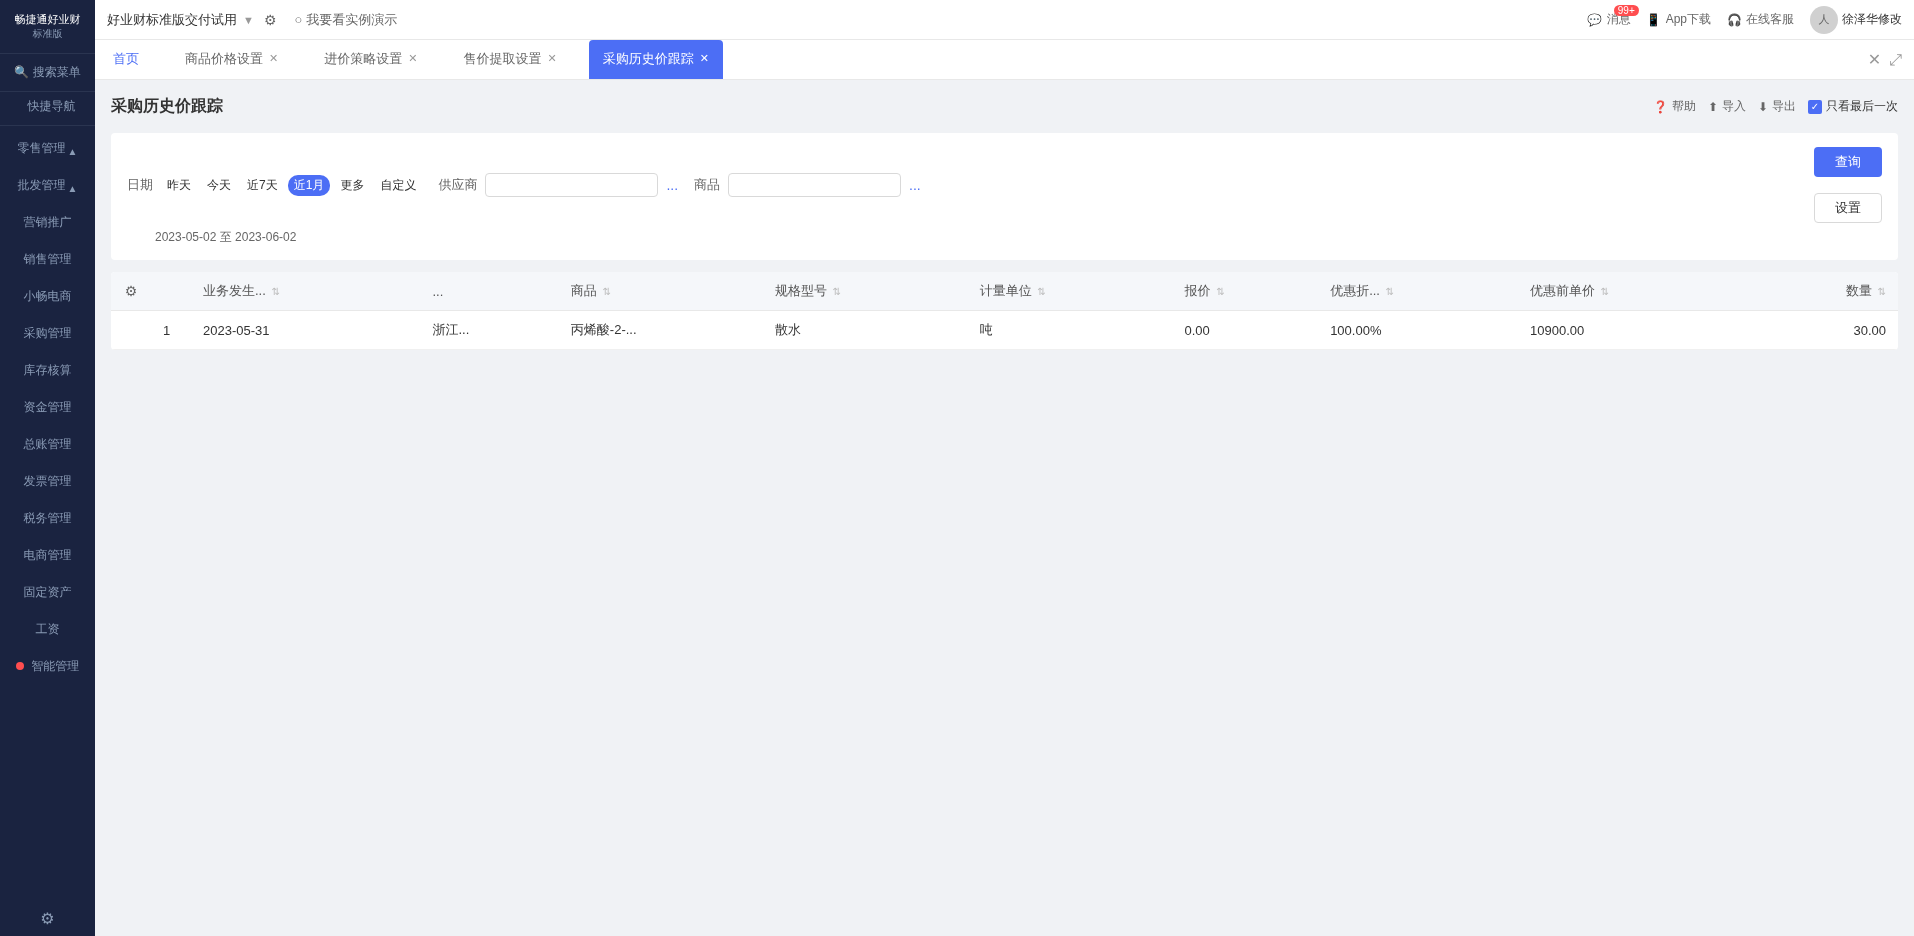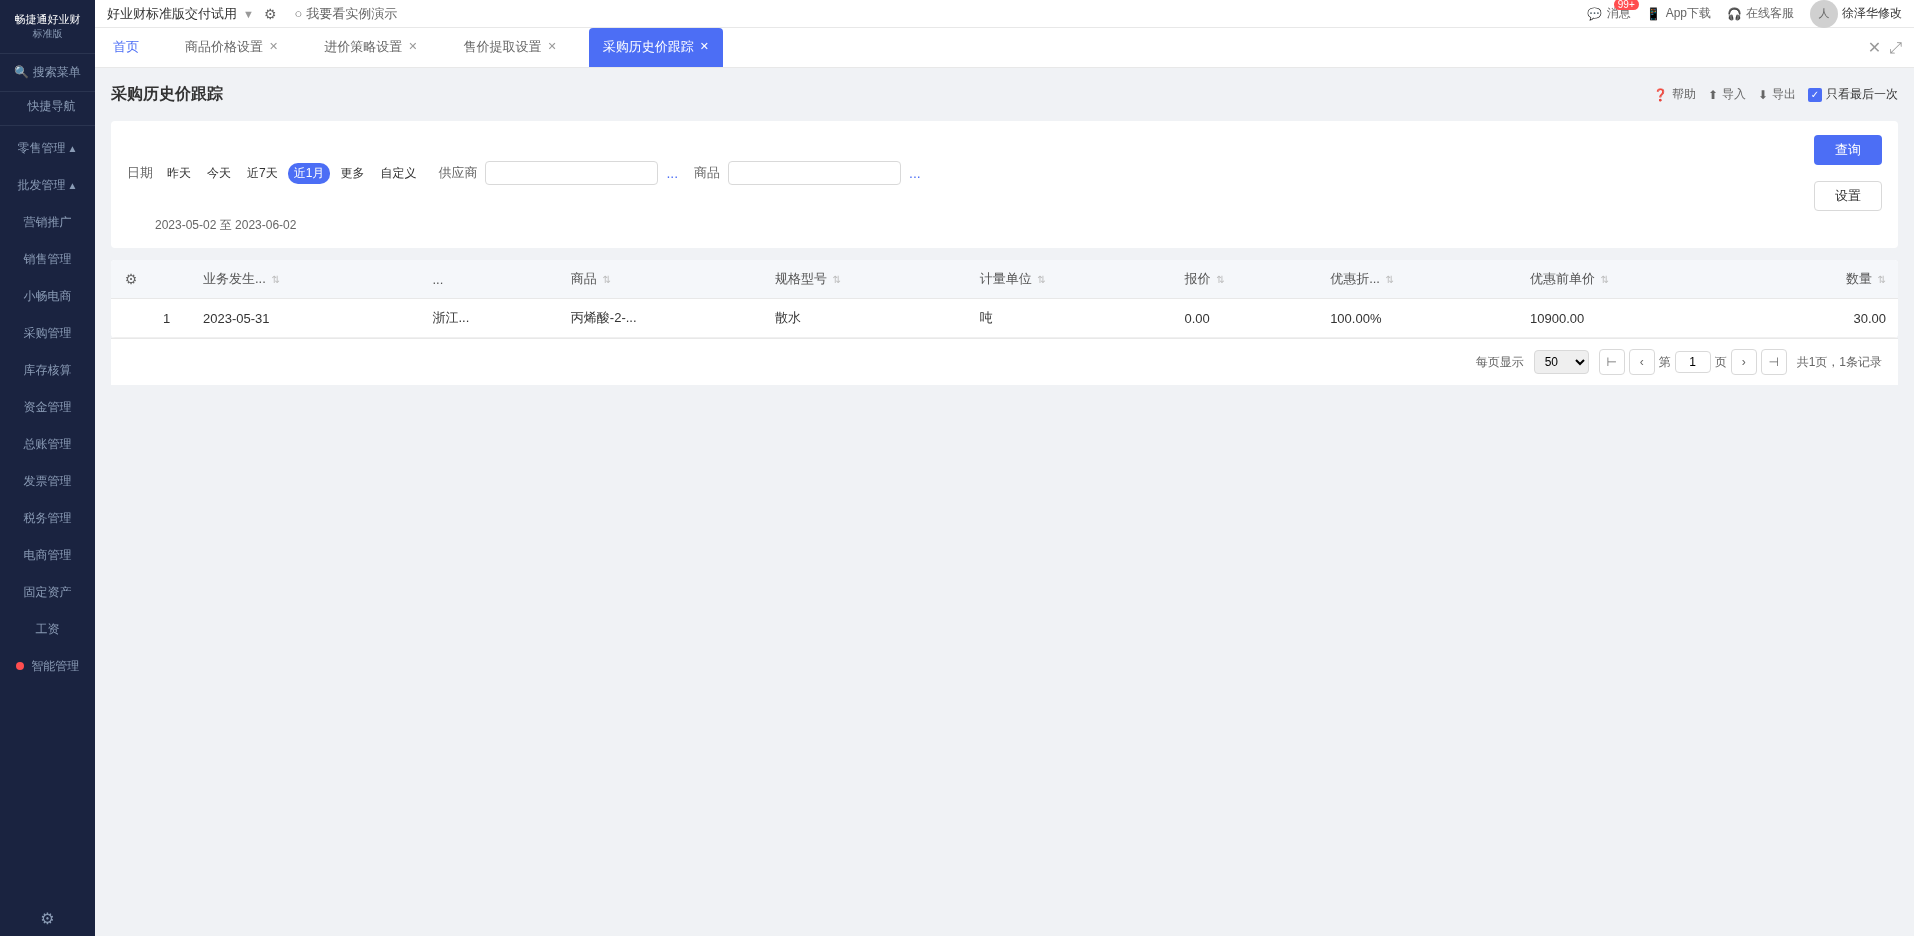--- a/index.html
+++ b/index.html
@@ -6,32 +6,32 @@
     body { font-family: "Microsoft YaHei", Arial, sans-serif; font-size: 13px; background: #f0f2f5; color: #333; display: flex; height: 936px; overflow: hidden; }
 
     
     .sidebar { width: 95px; background: #1a2340; color: #fff; display: flex; flex-direction: column; flex-shrink: 0; }
     .sidebar-logo { padding: 12px 8px; background: #1a2340; border-bottom: 1px solid #2a3450; text-align: center; }
     .sidebar-logo-text { font-size: 11px; color: #fff; line-height: 1.4; }
     .sidebar-logo-sub { font-size: 10px; color: #8a9bb5; }
     .sidebar-search { padding: 10px 8px; text-align: center; color: #8a9bb5; font-size: 12px; cursor: pointer; border-bottom: 1px solid #2a3450; }
     .sidebar-nav { padding: 6px 8px; text-align: center; color: #8a9bb5; font-size: 12px; cursor: pointer; margin-left: 8px; }
     .sidebar-item { padding: 10px 8px; text-align: center; color: #8a9bb5; font-size: 12px; cursor: pointer; position: relative; }
-    .sidebar-item.has-expand { display: flex; align-items: center; justify-content: center; gap: 2px; }
+    .sidebar-item.has-expand { display: flex; align-items: flex-end; justify-content: center; gap: 2px; }
     .expand-arrow { font-size: 10px; }
     .sidebar-divider { height: 1px; background: #2a3450; margin: 4px 0; }
     .sidebar-bottom { margin-top: auto; padding: 8px; text-align: center; }
     .sidebar-settings-btn { color: #8a9bb5; font-size: 16px; cursor: pointer; }
     .dot-indicator { width: 8px; height: 8px; background: #ff4d4f; border-radius: 50%; display: inline-block; margin-right: 4px; }
 
     
     .main { flex: 1; display: flex; flex-direction: column; overflow: hidden; }
 
     
-    .topbar { height: 28px; background: #fff; display: flex; align-items: center; padding: 0 12px; border-bottom: 1px solid #e8e8e8; gap: 10px; }
+    .topbar { height: 40px; background: #fff; display: flex; align-items: center; padding: 0 12px; border-bottom: 1px solid #e8e8e8; gap: 10px; }
     .topbar-selector { display: flex; align-items: center; gap: 6px; font-size: 13px; color: #333; cursor: pointer; }
     .topbar-selector-text { }
     .topbar-caret { color: #999; font-size: 11px; }
     .topbar-gear { color: #666; cursor: pointer; font-size: 14px; }
     .topbar-demo { display: flex; align-items: center; gap: 4px; color: #666; font-size: 13px; margin-left: 8px; cursor: pointer; }
     .topbar-demo-icon { color: #666; }
     .topbar-right { margin-left: auto; display: flex; align-items: center; gap: 16px; }
     .topbar-btn { display: flex; align-items: center; gap: 4px; color: #666; font-size: 12px; cursor: pointer; position: relative; }
     .badge { background: #ff4d4f; color: #fff; font-size: 10px; border-radius: 8px; padding: 0 4px; position: absolute; top: -6px; right: -8px; }
     .topbar-avatar { width: 28px; height: 28px; border-radius: 50%; background: #d0d0d0; display: flex; align-items: center; justify-content: center; font-size: 11px; color: #666; }
@@ -312,32 +312,14 @@
             <td>吨</td>
             <td>0.00</td>
             <td>100.00%</td>
             <td>10900.00</td>
             <td style="text-align:right;">30.00</td>
           </tr>
         </tbody>
       </table>
     </div>
 
-    <div class="pagination-bar">
-      <span class="per-page-label">每页显示</span>
-      <select class="per-page-select">
-        <option>50</option>
-        <option>100</option>
-        <option>200</option>
-      </select>
-      <div class="page-nav">
-        <button class="page-nav-btn">⊢</button>
-        <button class="page-nav-btn">‹</button>
-        <span class="page-label">第</span>
-        <input class="page-input" type="text" value="1" style="">
-        <span class="page-label">页</span>
-        <button class="page-nav-btn">›</button>
-        <button class="page-nav-btn">⊣</button>
-      </div>
-      <span class="page-total">共1页，1条记录</span>
-    </div>
   </div>
 </div>
 
 </body></html>

